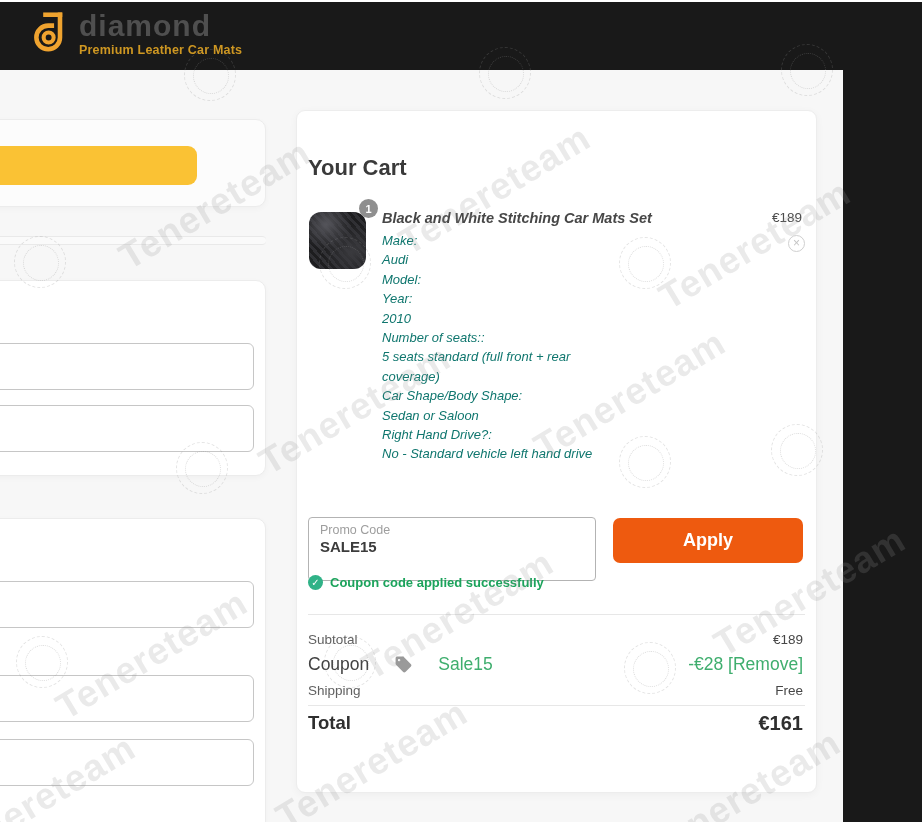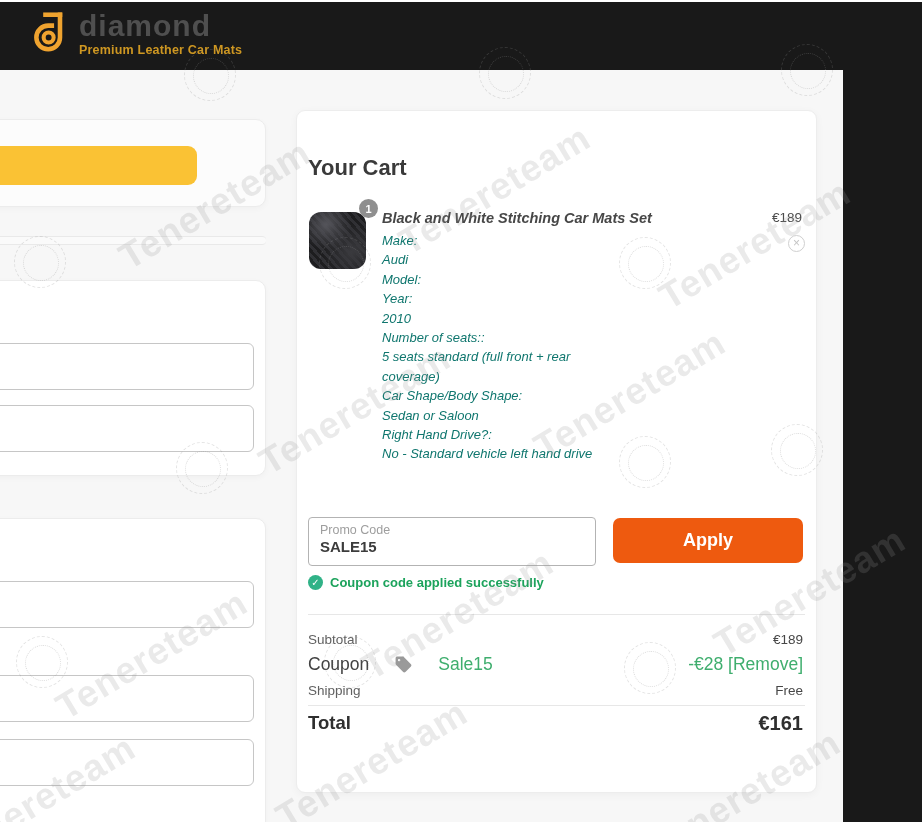--- a/index.html
+++ b/index.html
@@ -45,21 +45,21 @@
                background:#8f8f8f; color:#fff; font-size:11px; font-weight:700;
                display:flex; align-items:center; justify-content:center; z-index:2; }
   .prod-info { position:absolute; left:85px; top:97px; width:300px;font-style:italic; }
   .prod-name { font-size:14.5px; font-weight:600; color:#474747; line-height:20px; margin-bottom:3px; }
   .prod-details div { font-size:13px; color:#0f766e; line-height:19.4px; width:235px; }
   .price { position:absolute; right:14px; top:99px; font-size:13.5px; color:#4c4c4c; }
   .remove-btn { position:absolute; right:11px; top:124px; width:17px; height:17px; border:1px solid #cfcfcf;
                 border-radius:50%; color:#c4c4c4; font-size:12px; line-height:14px; text-align:center;
                 background:#fff; cursor:pointer; }
 
-  .promo-box { position:absolute; left:11px; top:406px; width:288px; height:49px; border:1px solid #b3b3b3;
+  .promo-box { position:absolute; left:11px; top:406px; width:288px; height:64px; border:1px solid #b3b3b3;
                border-radius:4px; background:#fff; }
   .promo-label { display:block; margin:5px 0 1px 11px; font-size:12.5px; color:#9e9e9e; }
   .promo-input { display:block; margin-left:11px; border:none; outline:none; background:transparent;
                  font-family:inherit; font-size:15px; font-weight:700; color:#3c3c3c; width:240px; padding:0; }
   .apply-btn { position:absolute; left:316px; top:407px; width:190px; height:45px; background:#EE5A0F;
                border:none; border-radius:7px; color:#ffffff; font-size:18px; font-weight:700;
                display:flex; align-items:center; justify-content:center; cursor:pointer; }
   .success { position:absolute; left:11px; top:464px; display:flex; align-items:center; gap:7px; }
   .check-icon { width:15px; height:15px; border-radius:50%; background:#30B287; color:#fff; font-size:10px;
                 display:flex; align-items:center; justify-content:center; flex:0 0 15px; }

